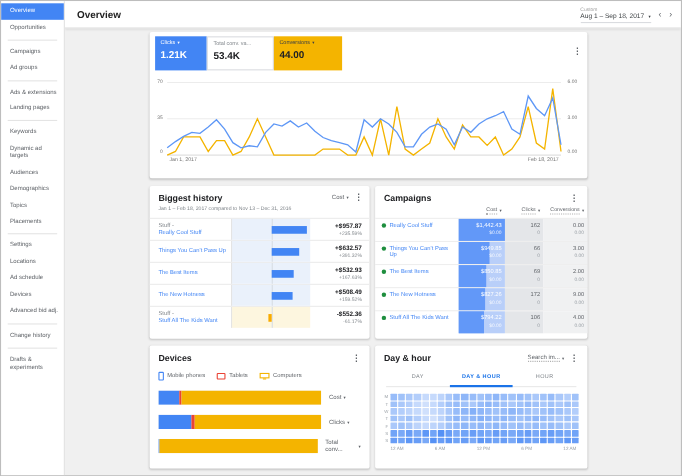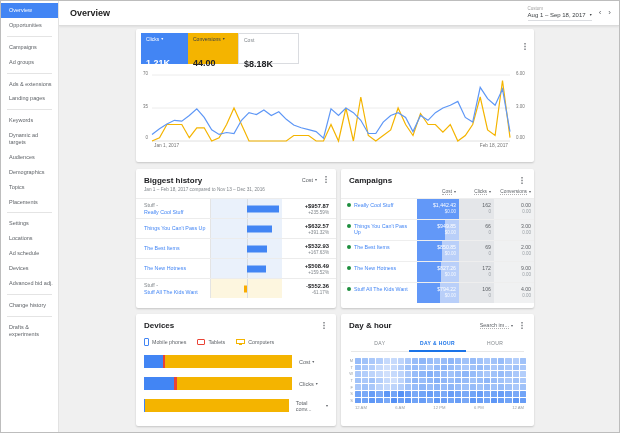--- a/index.html
+++ b/index.html
@@ -32,25 +32,25 @@
   .kebab { font-size:8px; font-weight:bold; color:#5f6368; cursor:pointer; line-height:1; }
   .caret { font-size:4px; line-height:1; }
   .sel { font-size:5.5px; color:#5f6368; cursor:pointer; display:flex; align-items:center; gap:2px; }
   .card-title { font-size:8px; font-weight:bold; color:#202124; }
 
   
   .chart-card { left:135px; top:28px; width:398px; height:133px; }
   .chips { position:absolute; left:5px; top:4px; display:flex; }
   .chip { height:31px; padding:3px 5px; cursor:pointer; }
   .chip .lab { font-size:5px; color:#80868b; display:flex; align-items:center; gap:2px; white-space:nowrap; }
-  .chip .val { font-size:9px; font-weight:bold; color:#202124; margin-top:16px; }
+  .chip .val { font-size:9px; font-weight:bold; color:#202124; margin-top:3px; }
   .chip.white { background:#fff; border:1px solid #dadce0; width:61px; }
   .chip.blue { background:#4285f4; width:47px; }
   .chip.blue .lab, .chip.blue .val { color:#fff; }
-  .chip.yellow { background:#f4b400; width:50px; }
+  .chip.yellow { background:#f4b400; width:62px; }
   .chip.yellow .lab { color:#3c4043; }
   .chart-kebab { position:absolute; right:5px; top:14px; }
   .yl { position:absolute; top:44px; width:14px; height:66px; font-size:4.5px; color:#757575; }
   .yl span { position:absolute; right:2px; }
   .yl.right { left:378px; } .yl.right span { left:2px; right:auto; }
   .yl .t0{top:-2px;} .yl .t1{top:31px;} .yl .t2{top:62px;}
   .plot { position:absolute; left:16px; top:46px; width:358px; height:66px; }
   .plot svg { width:358px; height:66px; display:block; overflow:visible; }
   .xlab { position:absolute; top:114px; font-size:4.8px; color:#757575; }
   .xlab.start { left:18px; } .xlab.end { right:26px; }
@@ -181,32 +181,32 @@
 
   <section class="card chart-card">
     <div class="chips">
       <div class="chip blue">
         <div class="lab">
             <span>Clicks</span>
             <span class="caret">▾</span>
           </div>
         <div class="val">1.21K</div>
       </div>
+      <div class="chip white">
+        <div class="lab">
+            <span>Total conv. va...</span>
+          </div>
+        <div class="val">53.4K</div>
+      </div>
       <div class="chip yellow">
         <div class="lab">
             <span>Conversions</span>
             <span class="caret">▾</span>
           </div>
         <div class="val">44.00</div>
-      </div>
-      <div class="chip white">
-        <div class="lab">
-            <span>Cost</span>
-          </div>
-        <div class="val">$8.18K</div>
       </div>
     </div>
     <span class="kebab chart-kebab">⋮</span>
     <div class="yl left">
       <span class="t0">70</span>
       <span class="t1">35</span>
       <span class="t2">0</span>
     </div>
     <div class="plot">
       <svg viewBox="0 0 358 66" preserveAspectRatio="none">

